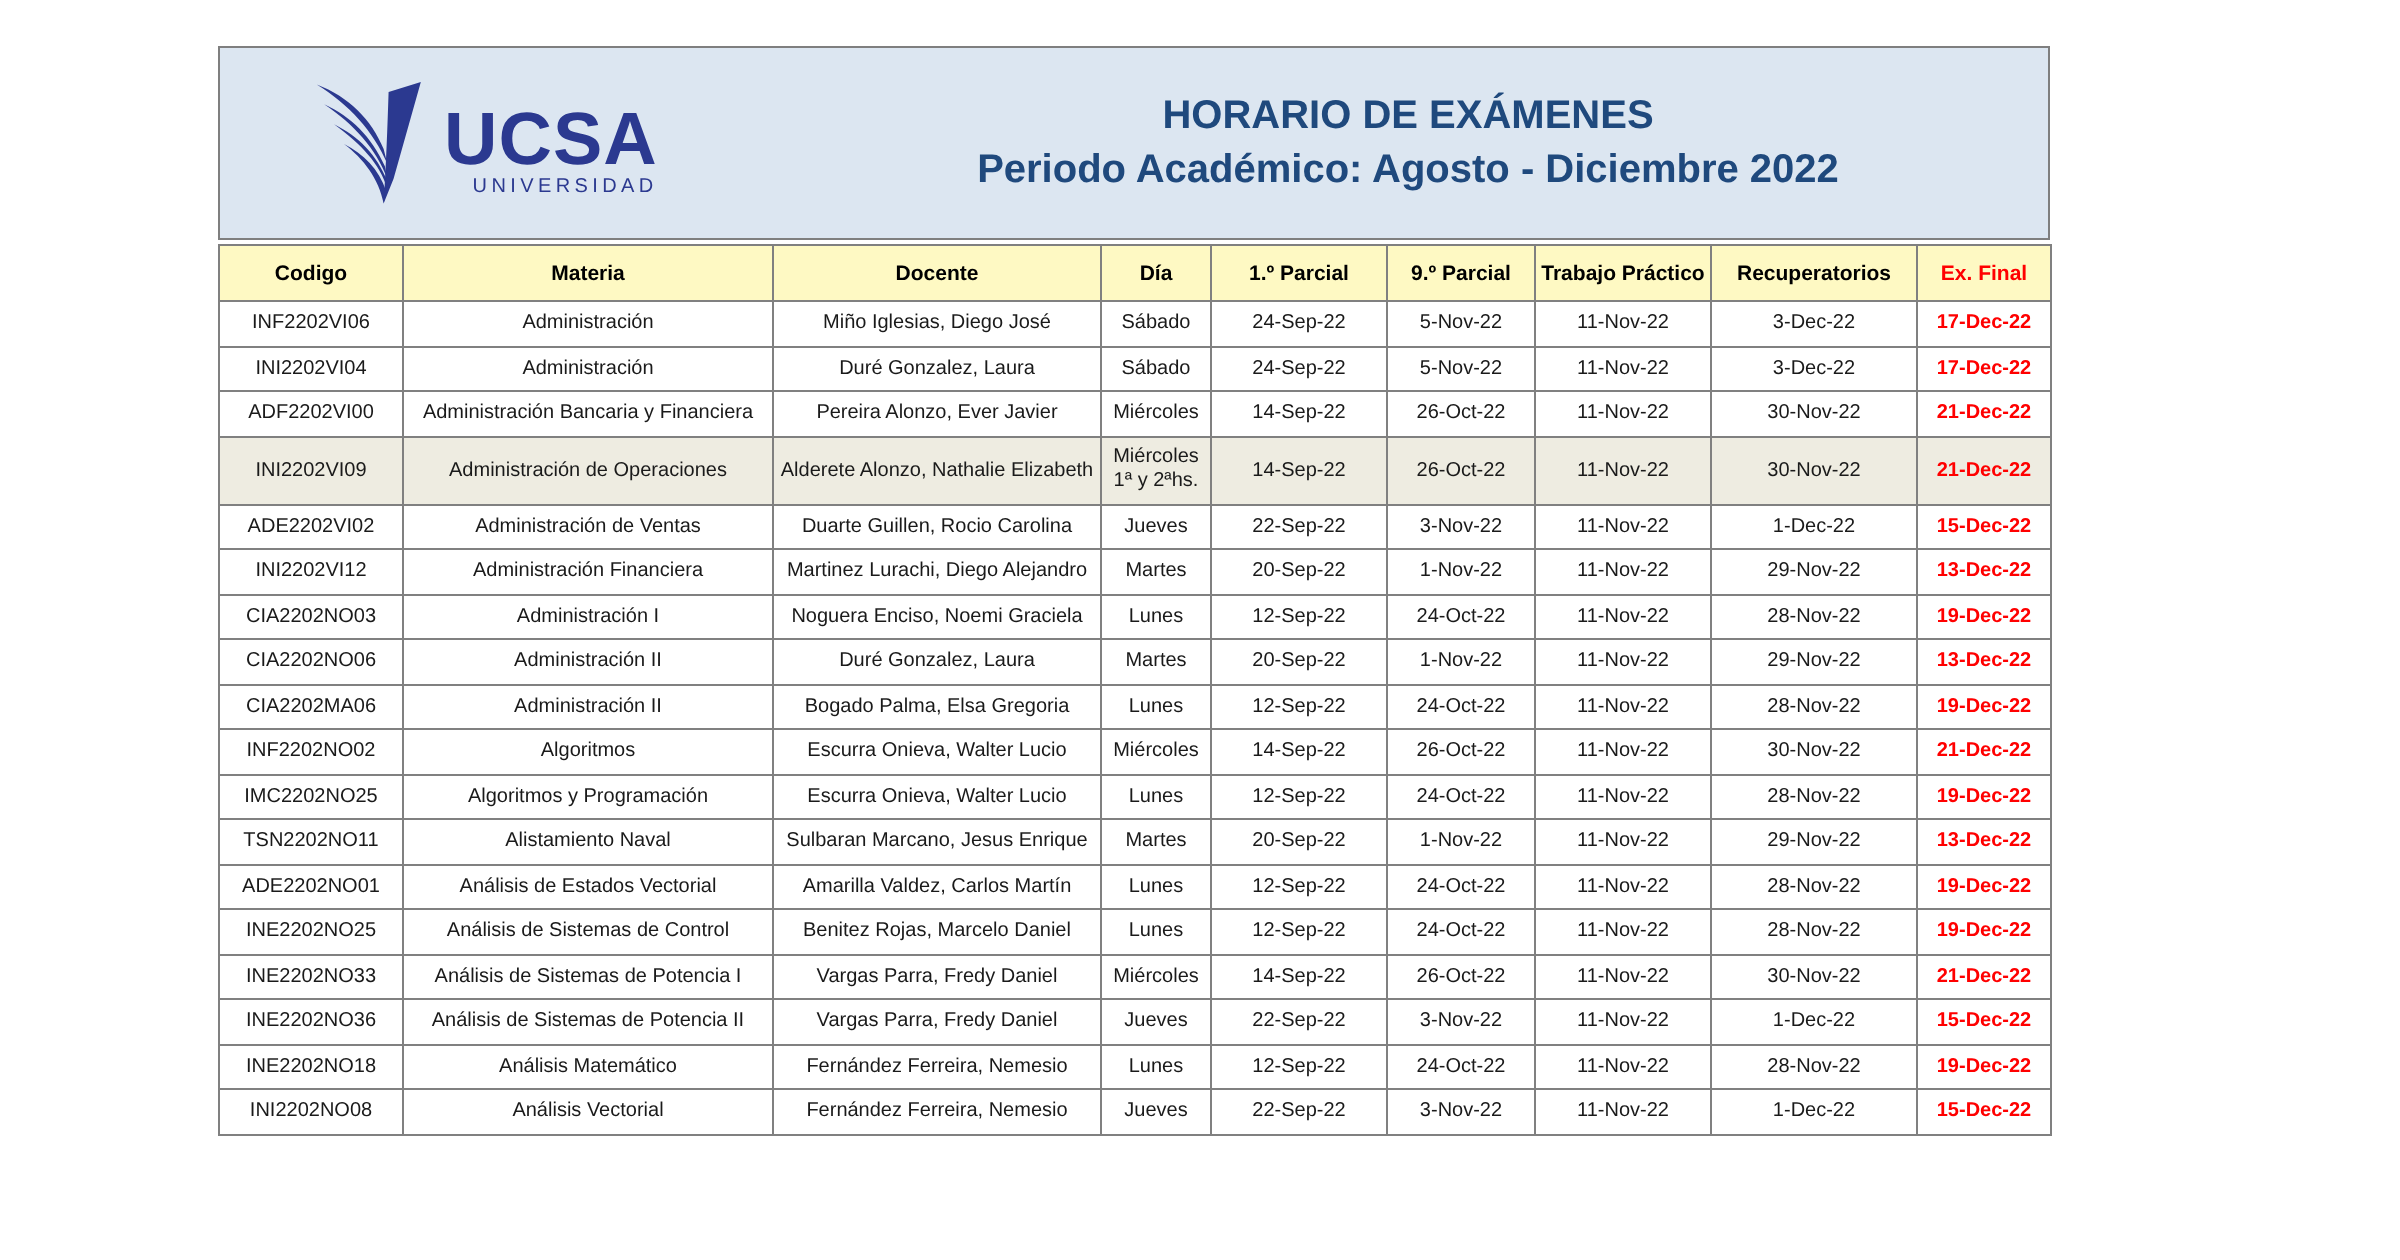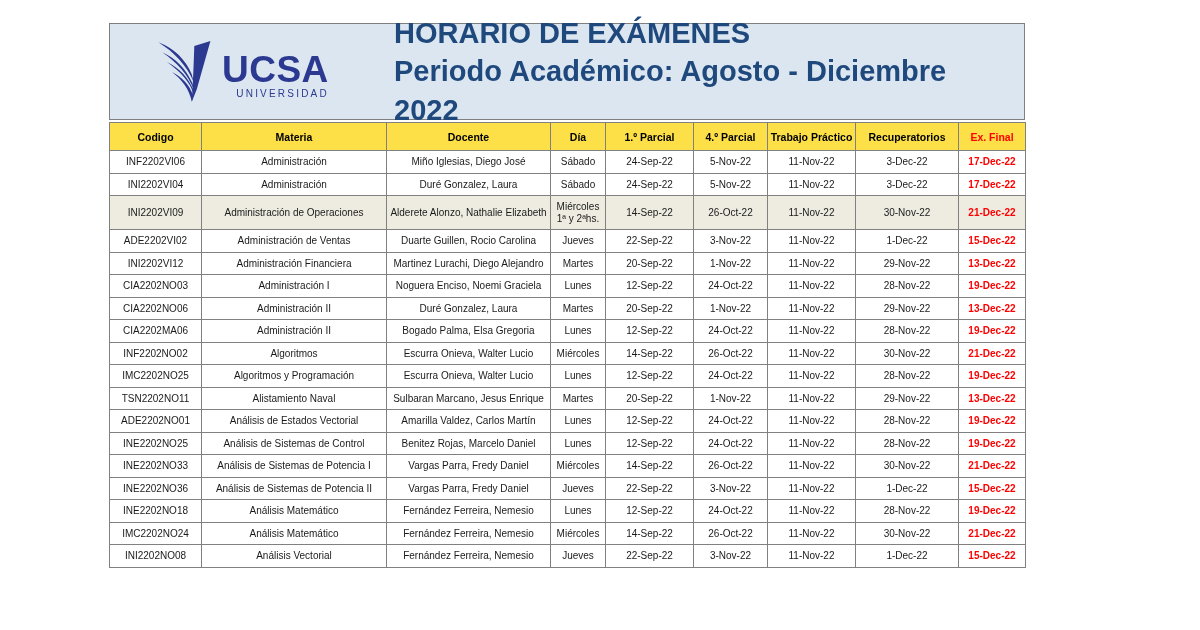--- a/index.html
+++ b/index.html
@@ -8,28 +8,28 @@
   .page { position:absolute; left:109px; top:23px; width:916px; }
 
   
   .banner { height:97px; background:#dce6f1; border:1px solid #7f7f7f;
             display:flex; align-items:center; margin-bottom:2px; }
   .logo { display:flex; align-items:flex-end; gap:8px; margin-left:46px; width:238px; flex:0 0 auto; }
   .logo svg { display:block; }
   .logo-text { display:flex; flex-direction:column; align-items:flex-end; padding-bottom:4px; }
   .logo-name { font-size:37px; font-weight:bold; color:#2b3990; letter-spacing:0.5px; line-height:0.85; }
   .logo-sub  { font-size:10px; font-weight:normal; color:#2b3990; letter-spacing:2.2px; margin-top:2px; }
-  .title-block { flex:1; color:#1f497d; font-weight:bold;
-                 font-size:29px; line-height:1.32; padding-right:10px; }
+  .title-block { flex:1; text-align:center; color:#1f497d; font-weight:bold;
+                 font-size:20px; line-height:1.32; padding-right:10px; }
 
   
   table { border-collapse:collapse; table-layout:fixed; width:916px; border:1px solid #5f5f5f; }
   th, td { border:1px solid #808080; text-align:center; vertical-align:middle;
            overflow:hidden; white-space:nowrap; padding:0 2px; }
-  th { background:#fde047; font-size:10.5px; font-weight:bold; color:#000000; height:28px; }
+  th { background:#fef9c3; font-size:10.5px; font-weight:bold; color:#000000; height:28px; }
   th.final { color:#ff0000; }
   td { background:#ffffff; font-size:10px; color:#1a1a1a; height:22.5px; }
   td.final { color:#ff0000; font-weight:bold;margin-left:12px; }
   tr.hl td { background:#eeece1; height:34px; }
   td .dia-line { display:block; line-height:1.2; }
 </style>
 </head>
 <body>
 
 <div class="page">
@@ -70,21 +70,21 @@
         <col style="width:103px">
         <col style="width:67px">
     </colgroup>
     <thead>
       <tr>
         <th>Codigo</th>
         <th>Materia</th>
         <th>Docente</th>
         <th>Día</th>
         <th>1.º Parcial</th>
-        <th>4.º Parcial</th>
+        <th>9.º Parcial</th>
         <th>Trabajo Práctico</th>
         <th>Recuperatorios</th>
         <th class="final">Ex. Final</th>
       </tr>
     </thead>
     <tbody>
         <tr>
           <td>INF2202VI06</td>
           <td>Administración</td>
           <td>Miño Iglesias, Diego José</td>
@@ -98,20 +98,31 @@
         <tr>
           <td>INI2202VI04</td>
           <td>Administración</td>
           <td>Duré Gonzalez, Laura</td>
           <td>Sábado</td>
           <td>24-Sep-22</td>
           <td>5-Nov-22</td>
           <td>11-Nov-22</td>
           <td>3-Dec-22</td>
           <td class="final">17-Dec-22</td>
+        </tr>
+        <tr>
+          <td>ADF2202VI00</td>
+          <td>Administración Bancaria y Financiera</td>
+          <td>Pereira Alonzo, Ever Javier</td>
+          <td>Miércoles</td>
+          <td>14-Sep-22</td>
+          <td>26-Oct-22</td>
+          <td>11-Nov-22</td>
+          <td>30-Nov-22</td>
+          <td class="final">21-Dec-22</td>
         </tr>
         <tr class="hl">
           <td>INI2202VI09</td>
           <td>Administración de Operaciones</td>
           <td>Alderete Alonzo, Nathalie Elizabeth</td>
           <td>
             <span class="dia-line">Miércoles</span>
             <span class="dia-line">1ª y 2ªhs.</span>
           </td>
           <td>14-Sep-22</td>
@@ -257,31 +268,20 @@
           <td>Análisis Matemático</td>
           <td>Fernández Ferreira, Nemesio</td>
           <td>Lunes</td>
           <td>12-Sep-22</td>
           <td>24-Oct-22</td>
           <td>11-Nov-22</td>
           <td>28-Nov-22</td>
           <td class="final">19-Dec-22</td>
         </tr>
         <tr>
-          <td>IMC2202NO24</td>
-          <td>Análisis Matemático</td>
-          <td>Fernández Ferreira, Nemesio</td>
-          <td>Miércoles</td>
-          <td>14-Sep-22</td>
-          <td>26-Oct-22</td>
-          <td>11-Nov-22</td>
-          <td>30-Nov-22</td>
-          <td class="final">21-Dec-22</td>
-        </tr>
-        <tr>
           <td>INI2202NO08</td>
           <td>Análisis Vectorial</td>
           <td>Fernández Ferreira, Nemesio</td>
           <td>Jueves</td>
           <td>22-Sep-22</td>
           <td>3-Nov-22</td>
           <td>11-Nov-22</td>
           <td>1-Dec-22</td>
           <td class="final">15-Dec-22</td>
         </tr>

